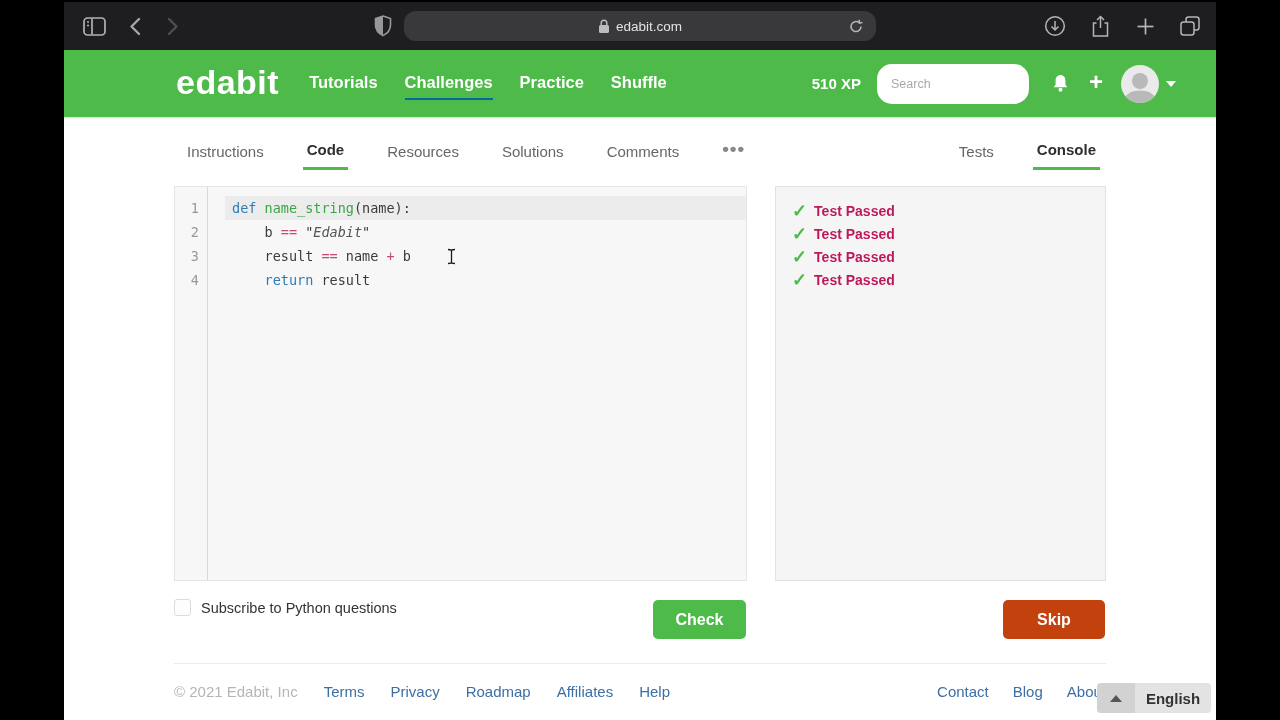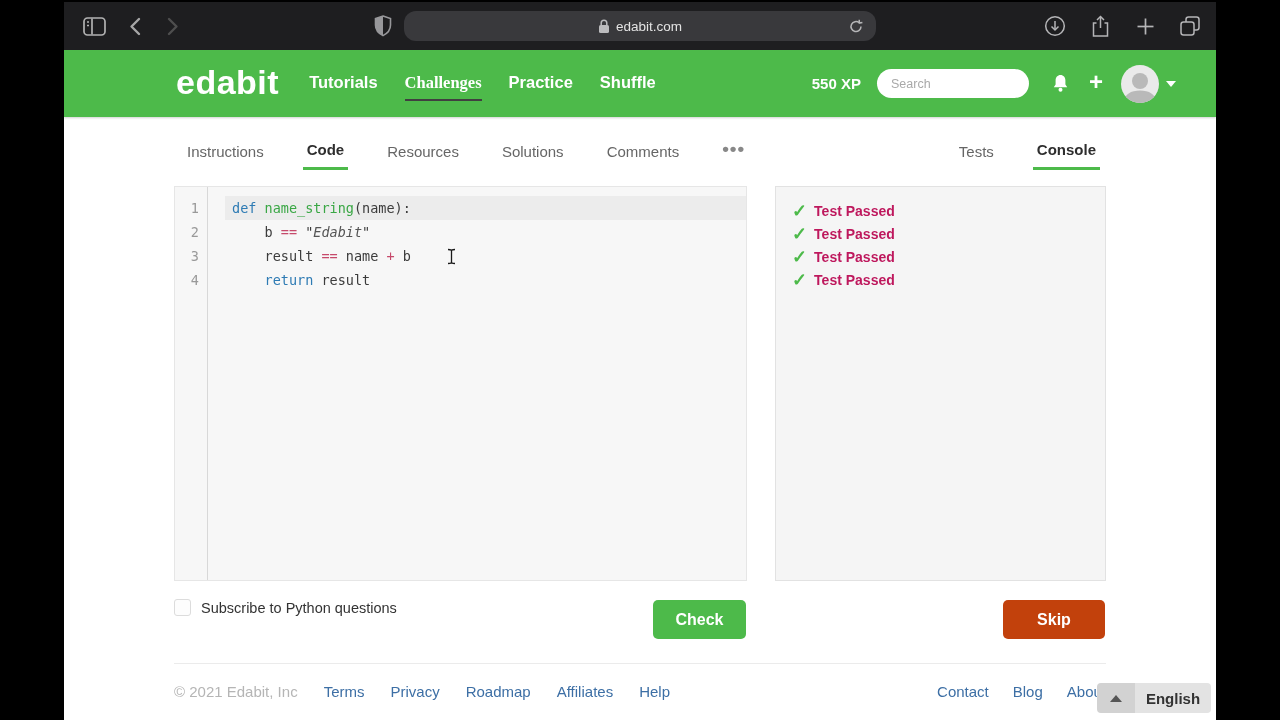--- a/index.html
+++ b/index.html
@@ -21,24 +21,24 @@
   .c-reload { position:absolute; right:8px; top:3px; width:24px; height:24px; display:flex; align-items:center; justify-content:center; }
   .c-right { position:absolute; right:14px; top:0; height:48px; display:flex; align-items:center; gap:21px; }
   .c-right > div { display:flex; align-items:center; justify-content:center; width:24px; height:24px; }
 
   
   .navbar { height:67px; background:#4dba4a; display:flex; align-items:center;
             padding:0 40px 0 112px; box-shadow:0 1px 2px rgba(0,0,0,.18); }
   .logo { color:#fff; font-size:34px; font-weight:bold; letter-spacing:.5px; line-height:1; margin-top:-4px; }
   .nav-items { display:flex; gap:27px; margin-left:30px; }
   .nav-item { color:#fff; font-size:16.5px; font-weight:600; padding:6px 0; cursor:pointer; }
-  .nav-item.active { border-bottom:2px solid #404040;font-family:Liberation Serif, serif; }
+  .nav-item.active { border-bottom:2px solid #0369a1; }
   .nav-spacer { flex:1; }
   .xp { color:#fff; font-size:15px; font-weight:600; }
-  .search-pill { width:152px; height:29px; border-radius:15px; border:none; background:#fff;
+  .search-pill { width:152px; height:40px; border-radius:15px; border:none; background:#fff;
                  margin-left:16px; padding:0 14px; font-size:12.5px; color:#444; outline:none;
                  font-family:"Liberation Sans", sans-serif; }
   .search-pill::placeholder { color:#a9a9a9; }
   .bell { margin-left:22px; display:flex; }
   .nav-plus { margin-left:19px; color:#fff; font-size:24px; font-weight:bold; line-height:1; margin-top:-3px; }
   .avatar { margin-left:18px; width:38px; height:38px; border-radius:50%; background:#eaeaea;
             overflow:hidden; display:flex; align-items:flex-end; justify-content:center; }
   .caret-down { margin-left:7px; width:0; height:0; border-left:5px solid transparent;
                 border-right:5px solid transparent; border-top:6px solid #fff; }
 
@@ -174,21 +174,21 @@
 
   <div class="navbar">
     <div class="logo">edabit</div>
     <div class="nav-items" id="nav-items">
         <div class="nav-item">Tutorials</div>
         <div class="nav-item active">Challenges</div>
         <div class="nav-item">Practice</div>
         <div class="nav-item">Shuffle</div>
       </div>
     <div class="nav-spacer"></div>
-    <div class="xp">550 XP</div>
+    <div class="xp">510 XP</div>
     <input class="search-pill" placeholder="Search" style="">
     <span class="bell">
       <svg width="19" height="21" viewBox="0 0 19 21">
           <path d="M9.5 2 C6.6 2 4.6 4.3 4.6 7.2 V11.4 L2.8 14.2 H16.2 L14.4 11.4 V7.2 C14.4 4.3 12.4 2 9.5 2 Z" fill="#fff"></path>
           <circle cx="9.5" cy="16.8" r="2" fill="#fff"></circle>
         </svg>
     </span>
     <div class="nav-plus">+</div>
     <div class="avatar">
       <svg width="38" height="34" viewBox="0 0 38 34">

